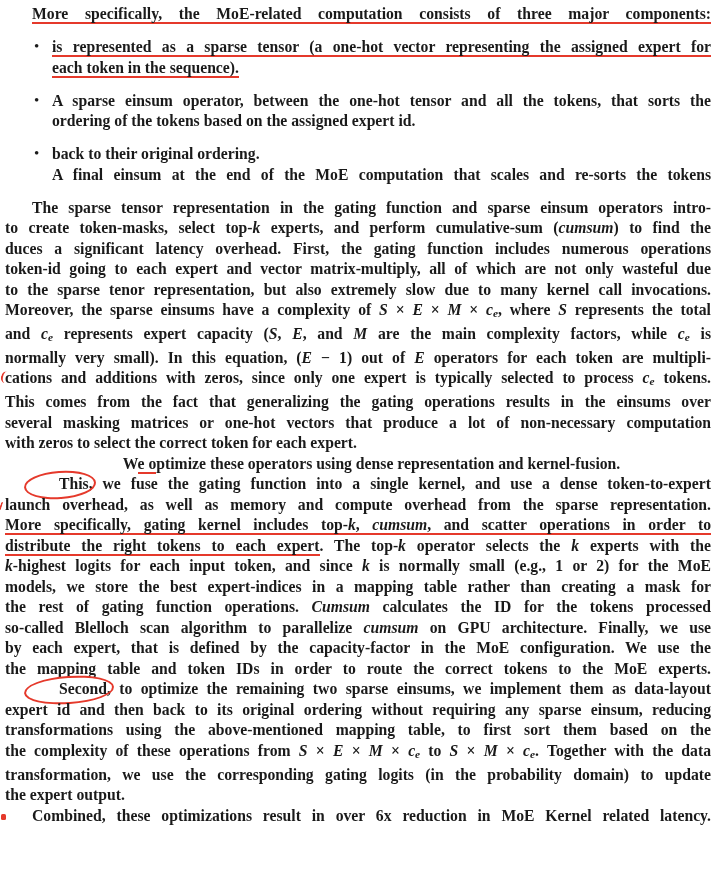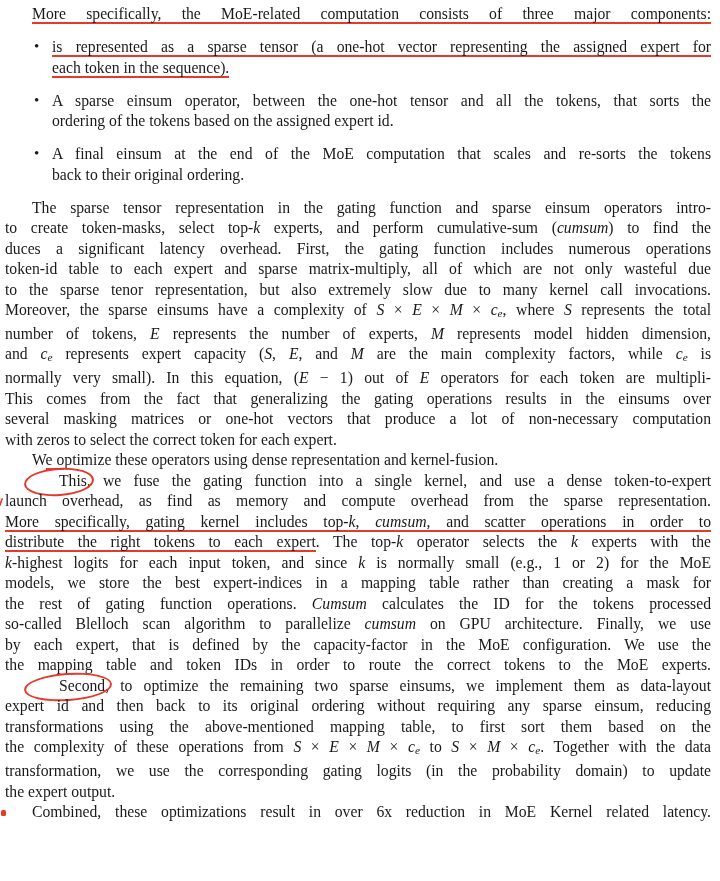--- a/index.html
+++ b/index.html
@@ -26,23 +26,23 @@
   .bullet{
     position:relative;
     padding-left:47px;
     margin:12.5px 0;
   }
   .bullet .marker{
     position:absolute;
     left:29px;top:-1px;
     font-size:15px;
   }
-  .line{position:relative;text-align:left;}
+  .line{position:relative;text-align:left;font-weight:bold;}
   .line.just{text-align:justify;text-align-last:justify;}
-  .line.ind{text-indent:27px;}
+  .line.ind{text-indent:27px;text-align:center;}
   .it{font-style:italic;}
   .sub{font-style:italic;font-size:0.72em;vertical-align:-0.22em;}
   .redline{border-bottom:2.4px solid var(--red);}
   .circled{position:relative;display:inline-block;}
   .circled::after{
     content:"";
     position:absolute;
     left:-8px;right:-3px;top:-3px;bottom:-4px;
     border:2.5px solid var(--red);
     border-radius:50%;
@@ -80,43 +80,43 @@
       <div class="line just"><span class="redline">is represented as a sparse tensor (a one-hot vector representing the assigned expert for</span></div>
       <div class="line"><span class="redline">each token in the sequence).</span></div>
     </div>
     <div class="block bullet">
       <span class="marker">•</span>
       <div class="line just"><span>A sparse einsum operator, between the one-hot tensor and all the tokens, that sorts the</span></div>
       <div class="line"><span>ordering of the tokens based on the assigned expert id.</span></div>
     </div>
     <div class="block bullet">
       <span class="marker">•</span>
+      <div class="line"><span>back to their original ordering.</span></div>
       <div class="line just"><span>A final einsum at the end of the MoE computation that scales and re-sorts the tokens</span></div>
-      <div class="line"><span>back to their original ordering.</span></div>
     </div>
     <div class="block para">
       <div class="line just ind"><span>The sparse tensor representation in the gating function and sparse einsum operators intro-</span></div>
       <div class="line just"><span>to create token-masks, select top-</span><span class="it">k</span><span> experts, and perform cumulative-sum (</span><span class="it">cumsum</span><span>) to find the</span></div>
       <div class="line just"><span>duces a significant latency overhead. First, the gating function includes numerous operations</span></div>
-      <div class="line just"><span>token-id table to each expert and sparse matrix-multiply, all of which are not only wasteful due</span></div>
+      <div class="line just"><span>token-id going to each expert and vector matrix-multiply, all of which are not only wasteful due</span></div>
       <div class="line just"><span>to the sparse tenor representation, but also extremely slow due to many kernel call invocations.</span></div>
       <div class="line just"><span>Moreover, the sparse einsums have a complexity of </span><span class="it">S</span><span> × </span><span class="it">E</span><span> × </span><span class="it">M</span><span> × </span><span class="it">c</span><span class="sub">e</span><span>, where </span><span class="it">S</span><span> represents the total</span></div>
-      <div class="line just"><span>number of tokens, </span><span class="it">E</span><span> represents the number of experts, </span><span class="it">M</span><span> represents model hidden dimension,</span></div>
       <div class="line just"><span>and </span><span class="it">c</span><span class="sub">e</span><span> represents expert capacity (</span><span class="it">S</span><span>, </span><span class="it">E</span><span>, and </span><span class="it">M</span><span> are the main complexity factors, while </span><span class="it">c</span><span class="sub">e</span><span> is</span></div>
       <div class="line just"><span>normally very small). In this equation, (</span><span class="it">E</span><span> − 1) out of </span><span class="it">E</span><span> operators for each token are multipli-</span></div>
+      <div class="line just"><span class="mark mark-tick"></span><span>cations and additions with zeros, since only one expert is typically selected to process </span><span class="it">c</span><span class="sub">e</span><span> tokens.</span></div>
       <div class="line just"><span>This comes from the fact that generalizing the gating operations results in the einsums over</span></div>
       <div class="line just"><span>several masking matrices or one-hot vectors that produce a lot of non-necessary computation</span></div>
       <div class="line"><span>with zeros to select the correct token for each expert.</span></div>
     </div>
     <div class="block para">
       <div class="line ind"><span>W</span><span class="redline">e o</span><span>ptimize these operators using dense representation and kernel-fusion.</span></div>
     </div>
     <div class="block para">
       <div class="line just ind"><span class="circled">This,</span><span> we fuse the gating function into a single kernel, and use a dense token-to-expert</span></div>
-      <div class="line just"><span class="mark mark-sliver"></span><span>launch overhead, as find as memory and compute overhead from the sparse representation.</span></div>
+      <div class="line just"><span class="mark mark-sliver"></span><span>launch overhead, as well as memory and compute overhead from the sparse representation.</span></div>
       <div class="line just"><span class="redline">More specifically, gating kernel includes top-</span><span class="it redline">k</span><span class="redline">, </span><span class="it redline">cumsum</span><span class="redline">, and scatter operations in order to</span></div>
       <div class="line just"><span class="redline">distribute the right tokens to each expert</span><span>. The top-</span><span class="it">k</span><span> operator selects the </span><span class="it">k</span><span> experts with the</span></div>
       <div class="line just"><span class="it">k</span><span>-highest logits for each input token, and since </span><span class="it">k</span><span> is normally small (e.g., 1 or 2) for the MoE</span></div>
       <div class="line just"><span>models, we store the best expert-indices in a mapping table rather than creating a mask for</span></div>
       <div class="line just"><span>the rest of gating function operations. </span><span class="it">Cumsum</span><span> calculates the ID for the tokens processed</span></div>
       <div class="line just"><span>so-called Blelloch scan algorithm to parallelize </span><span class="it">cumsum</span><span> on GPU architecture. Finally, we use</span></div>
       <div class="line just"><span>by each expert, that is defined by the capacity-factor in the MoE configuration. We use the</span></div>
       <div class="line just"><span>the mapping table and token IDs in order to route the correct tokens to the MoE experts.</span></div>
     </div>
     <div class="block para">

